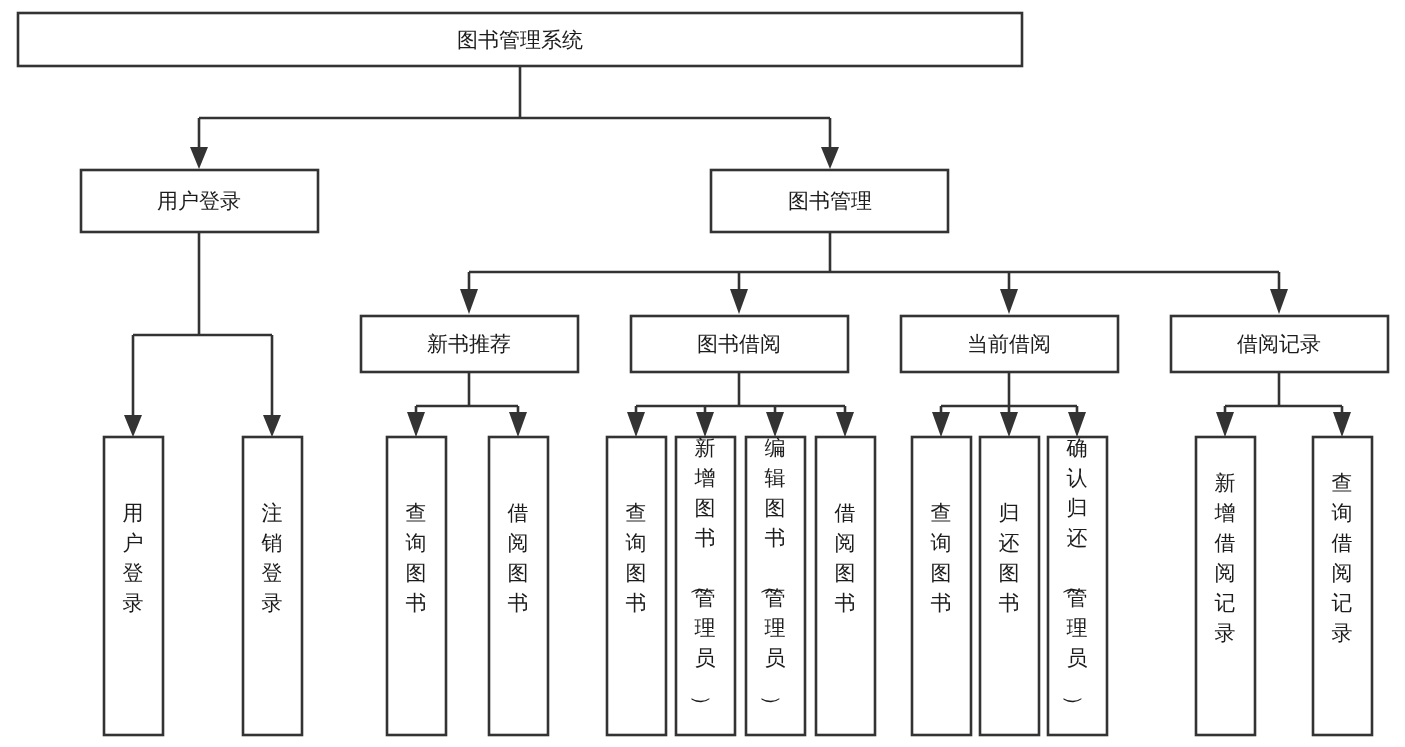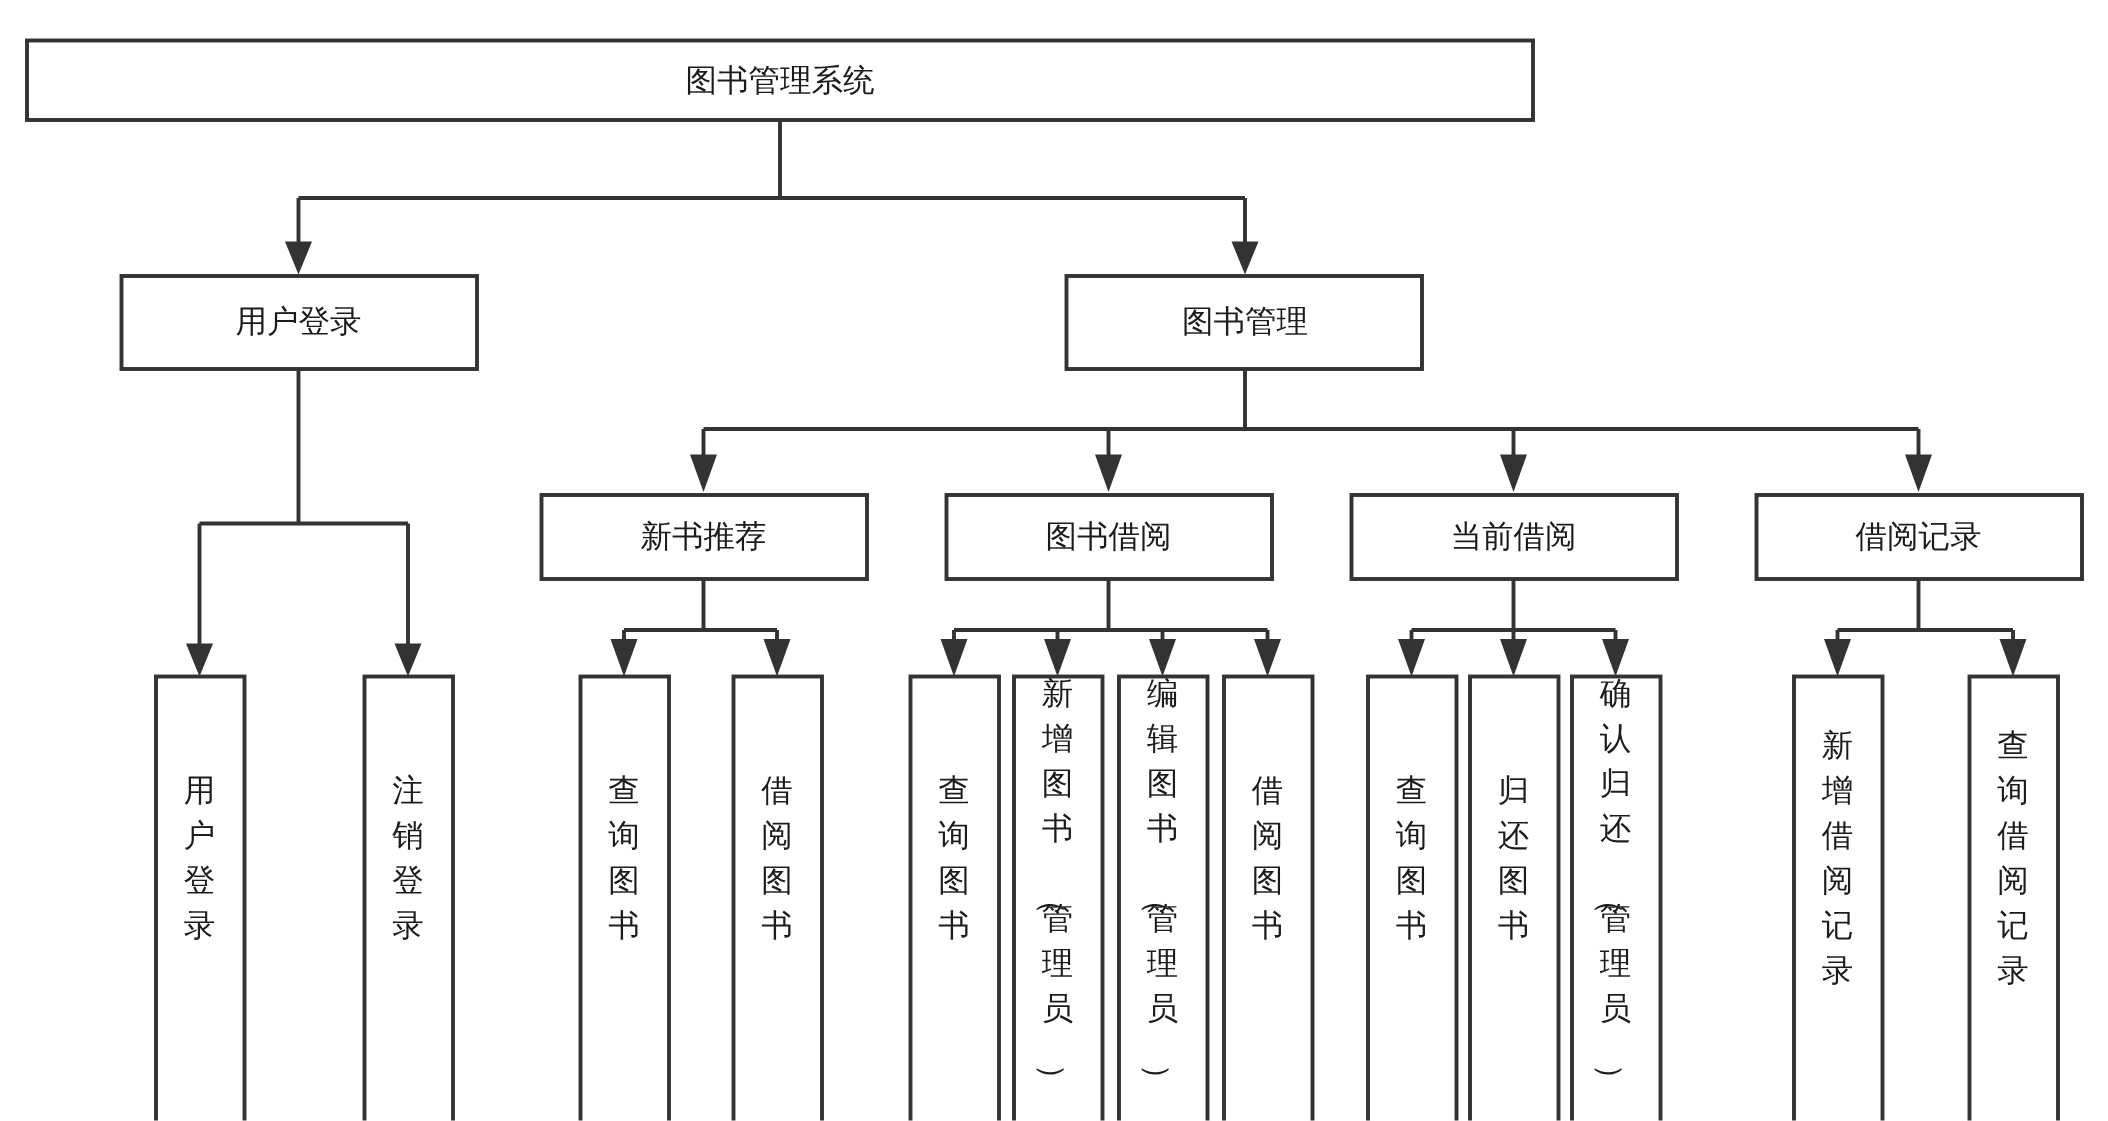--- a/index.html
+++ b/index.html
@@ -10,21 +10,21 @@
   body {
     width: 1405px;
     height: 747px;
     position: relative;
     overflow: hidden;
     font-family: "Liberation Sans", "DejaVu Sans", sans-serif;
   }
   #diagram-root {
     position: absolute;
     left: 0;
-    top: 14px;
+    top: 0;
     width: 1405px;
     height: 552px;
   }
   svg.diagram-canvas {
     display: block;
     width: 1405px;
     height: 747px;
   }
   .node-box {
     fill: #ffffff;

